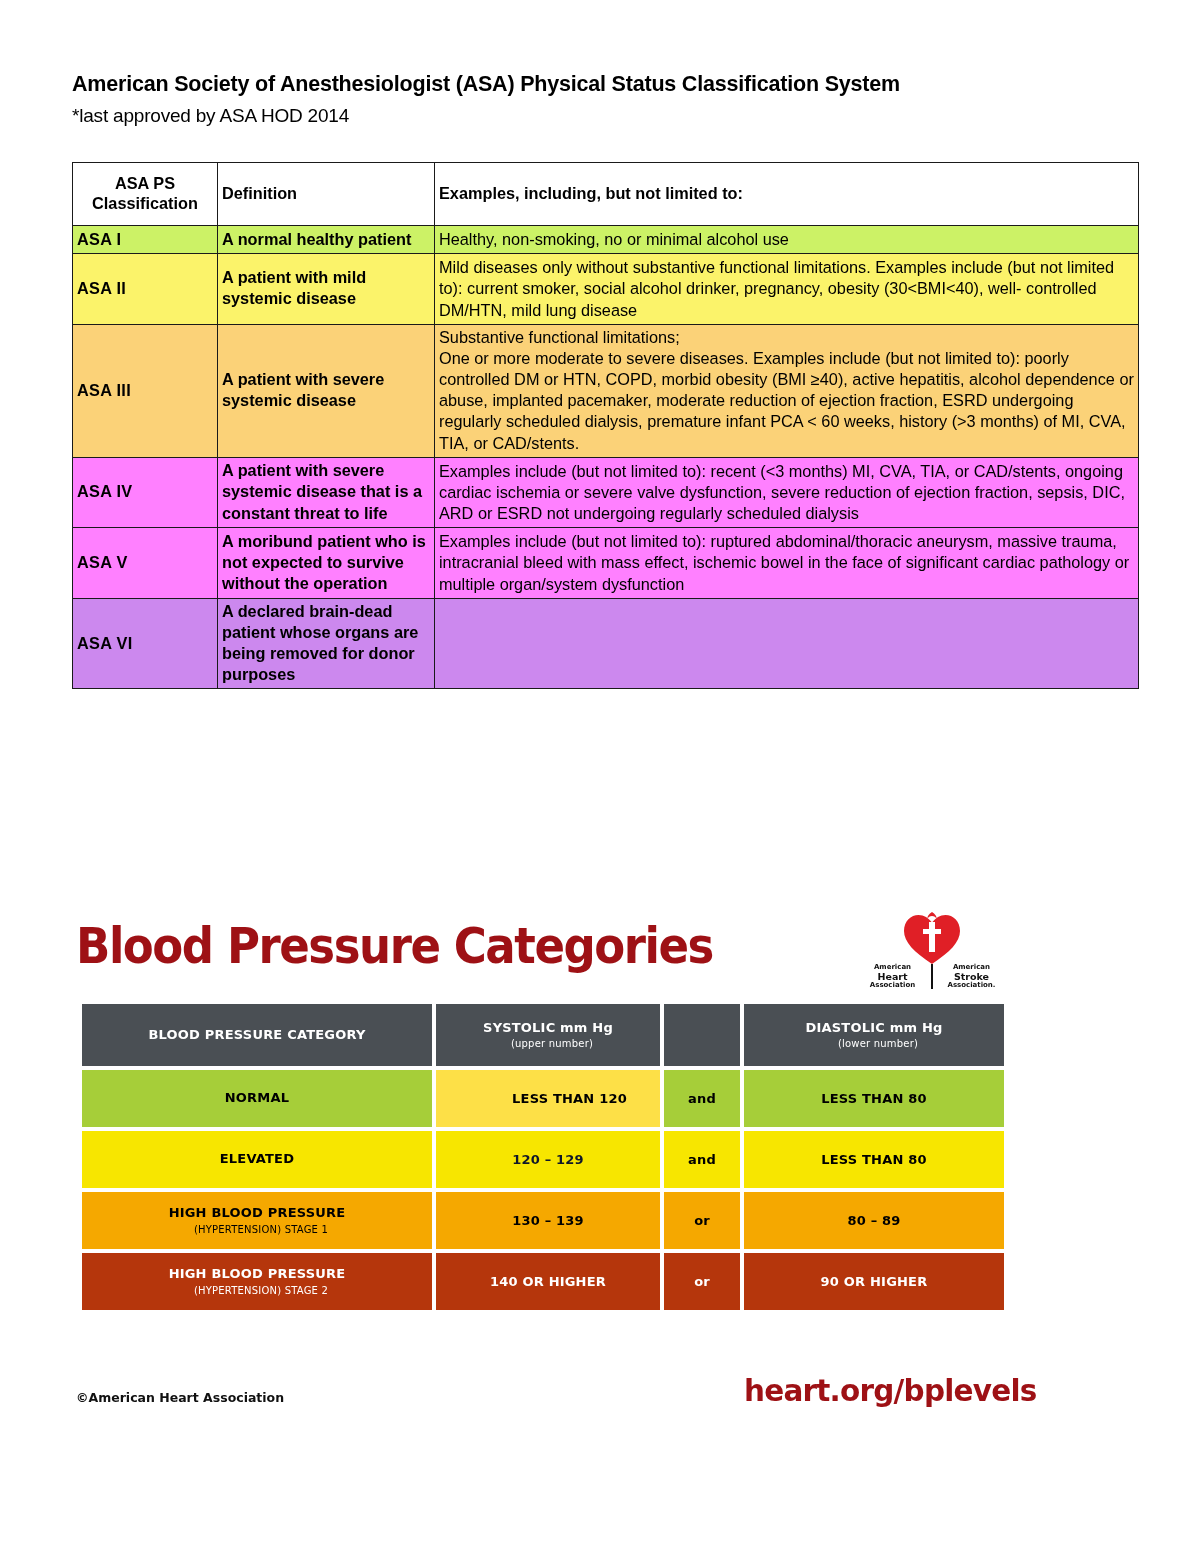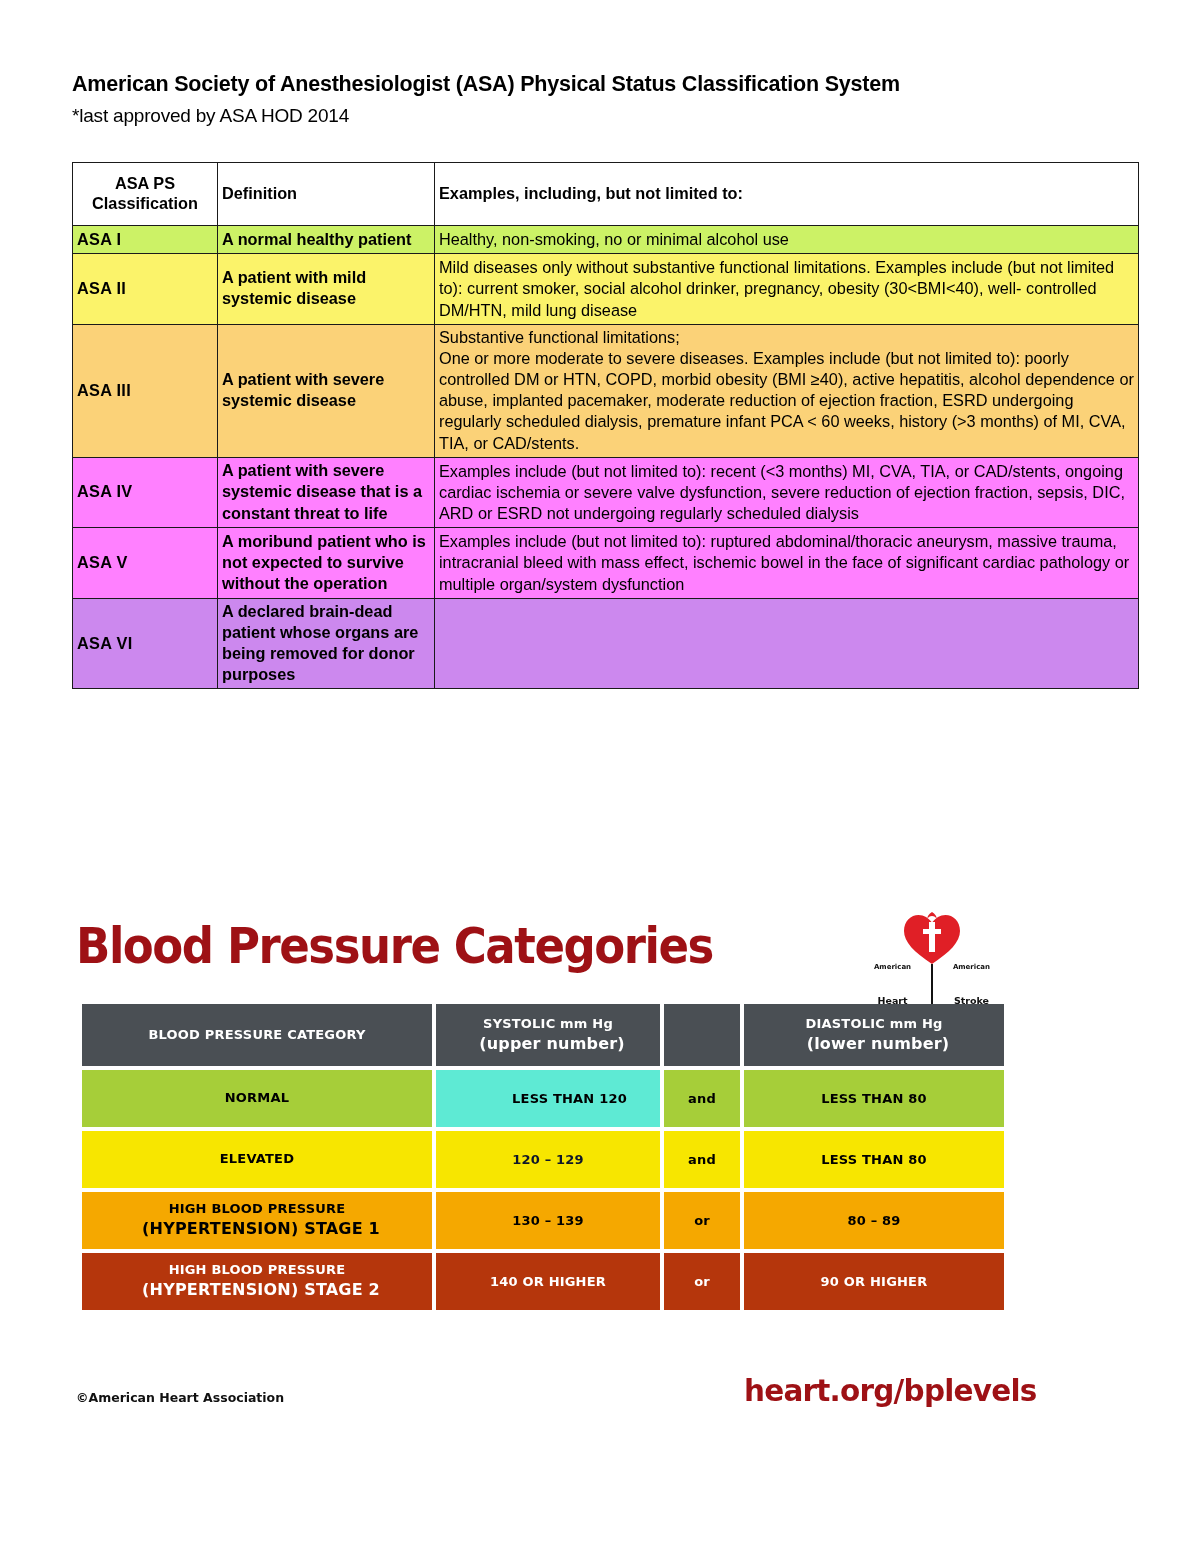--- a/index.html
+++ b/index.html
@@ -130,21 +130,21 @@
     display: flex;
     align-items: stretch;
     font-size: 7px;
     line-height: 1.08;
     font-weight: bold;
     color: #111;
     text-align: center;
     font-family: "DejaVu Sans", sans-serif;
   }
   .aha-logo .words .col { width: 70px; padding: 0 2px; }
-  .aha-logo .words .col .big { font-size: 9.5px; margin-top: 24px; }
+  .aha-logo .words .col .big { font-size: 9.5px; }
   .aha-logo .words .rule { width: 2px; background: #111; margin: 0 2px; }
 
   table.bp {
     position: absolute;
     left: 78px;
     top: 100px;
     width: 930px;
     border-collapse: separate;
     border-spacing: 4px 4px;
     table-layout: fixed;
@@ -167,21 +167,21 @@
   table.bp tr.bp-head td {
     background: #4a4f54;
     color: #ffffff;
     height: 62px;
     line-height: 1.35;
     font-size: 13px;
   }
   table.bp tr.bp-head td.blank { background: #4a4f54; }
   td.cat { font-size: 12.6px; line-height: 1.4; }
   td.conj { font-size: 12.5px; }
-  .sub { font-weight: bold; font-size: 16px; display: block; margin-left: 8px; }
+  .sub { font-weight: normal; font-size: 10px; display: block; margin-left: 8px; }
 
   .bp-footer-left {
     position: absolute;
     left: 76px;
     top: 490px;
     font-size: 12.5px;
     font-weight: bold;
     color: #111;
     font-family: "DejaVu Sans", sans-serif;
   }
@@ -297,21 +297,21 @@
             <span class="sub">(upper number)</span>
           </td>
           <td class="blank"></td>
           <td>
             <span>DIASTOLIC mm Hg</span>
             <span class="sub">(lower number)</span>
           </td>
         </tr>
       <tr>
             <td class="cat" style="background: rgb(166, 206, 57); color: rgb(0, 0, 0);">NORMAL</td>
-            <td class="" style="background: #5eead4; color: rgb(0, 0, 0); padding-left: 43px;">LESS THAN 120</td>
+            <td class="" style="background: #fde047; color: rgb(0, 0, 0); padding-left: 43px;">LESS THAN 120</td>
             <td class="conj" style="background: rgb(166, 206, 57); color: rgb(0, 0, 0);">and</td>
             <td class="" style="background: rgb(166, 206, 57); color: rgb(0, 0, 0);">LESS THAN 80</td>
           </tr>
           <tr>
             <td class="cat" style="background: rgb(247, 230, 0); color: rgb(0, 0, 0);">ELEVATED</td>
             <td class="" style="background: rgb(247, 230, 0); color: #0f172a;">120 – 129</td>
             <td class="conj" style="background: rgb(247, 230, 0); color: rgb(0, 0, 0);">and</td>
             <td class="" style="background: rgb(247, 230, 0); color: rgb(0, 0, 0);">LESS THAN 80</td>
           </tr>
           <tr>

